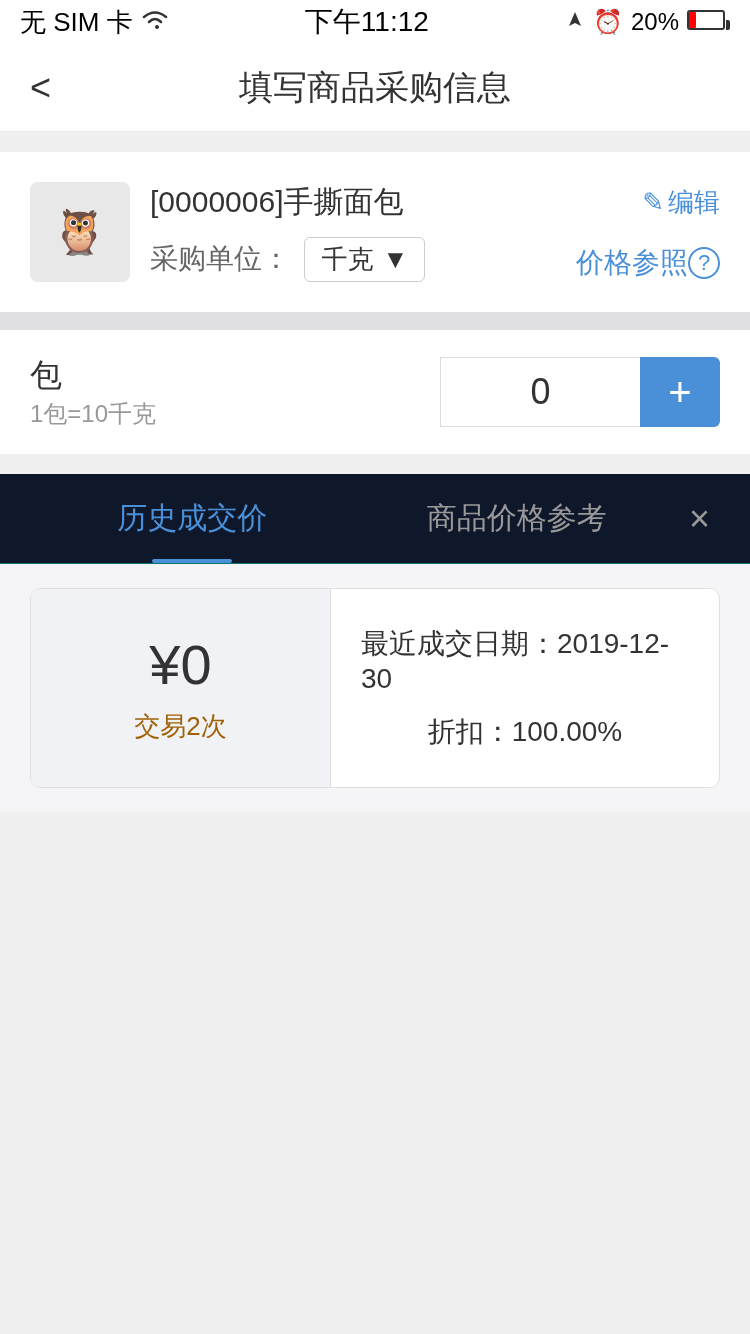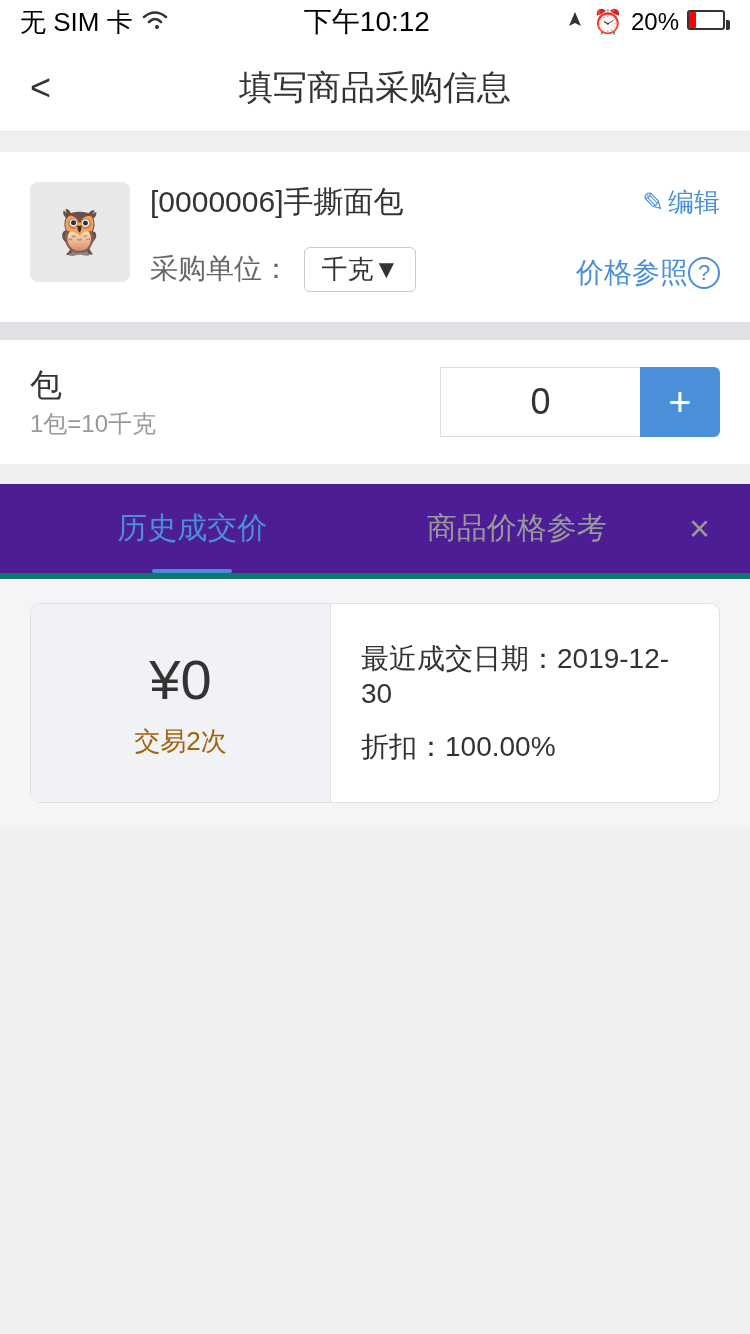--- a/index.html
+++ b/index.html
@@ -99,21 +99,21 @@
       flex-shrink: 0;
       color: #999;
       font-size: 40px;
     }
     .product-details {
       flex: 1;
     }
     .product-top-row {
       display: flex;
       justify-content: space-between;
-      margin-bottom: 24px;
+      margin-bottom: 14px;
     }
     .product-name {
       font-size: 30px;
       color: #333;
       font-weight: 500;
     }
     .edit-link {
       font-size: 26px;
       color: #4a90d9;
       display: flex;
@@ -131,21 +131,21 @@
     }
     .unit-select {
       display: inline-flex;
       align-items: center;
       border: 1px solid #ccc;
       border-radius: 6px;
       padding: 4px 16px;
       font-size: 26px;
       color: #333;
       background: #fff;
-      gap: 0;
+      gap: 9px;
       margin-left: 10px;
     }
     .price-ref {
       font-size: 28px;
       color: #4a90d9;
       display: flex;
       align-items: center;
     }
     .price-ref-icon {
       width: 32px;
@@ -212,25 +212,25 @@
       align-items: center;
       justify-content: center;
       font-size: 40px;
       color: #fff;
       cursor: pointer;
       border-radius: 0 6px 6px 0;
     }
 
     
     .tabs-bar {
-      background: #4c1d95;
+      background: #0f172a;
       display: flex;
       align-items: center;
       padding: 0 30px;
-      border-bottom: 6px solid #0f766e;
+      border-bottom: 1px solid #0f766e;
       margin-top: 20px;
       position: relative;
     }
     .tab-item {
       flex: 1;
       text-align: center;
       padding: 24px 0;
       font-size: 30px;
       color: #999;
       cursor: pointer;
@@ -289,41 +289,42 @@
       font-size: 26px;
       color: #a16207;
       margin-top: 12px;
     }
     .history-details {
       flex: 1;
       padding: 36px 30px;
       display: flex;
       flex-direction: column;
       gap: 18px;
+      align-items: center;
     }
     .history-detail-row {
       font-size: 28px;
       color: #333;
     }
   </style>
 </head>
 <body>
 
 <div class="status-bar">
   <div class="status-left">
     <span>无 SIM 卡</span>
     <span>
       <svg width="28" height="22" viewBox="0 0 28 22">
         <path d="M14 18 a2 2 0 1 1 0 .01Z" fill="#333"></path>
         <path d="M8 13 Q14 7 20 13" stroke="#333" stroke-width="2.5" fill="none" stroke-linecap="round"></path>
         <path d="M3 8 Q14 -1 25 8" stroke="#333" stroke-width="2.5" fill="none" stroke-linecap="round"></path>
       </svg>
     </span>
   </div>
-  <div class="status-center">下午10:12</div>
+  <div class="status-center">下午11:12</div>
   <div class="status-right">
     <span>
       <svg width="20" height="20" viewBox="0 0 20 20">
           <path d="M10 2 L16 16 L10 13 L4 16 Z" fill="#333"></path>
         </svg>
     </span>
     <span>⏰</span>
     <span>20%</span>
     <span>
       <span class="battery-body"><span class="battery-fill"></span></span><span class="battery-tip"></span>

